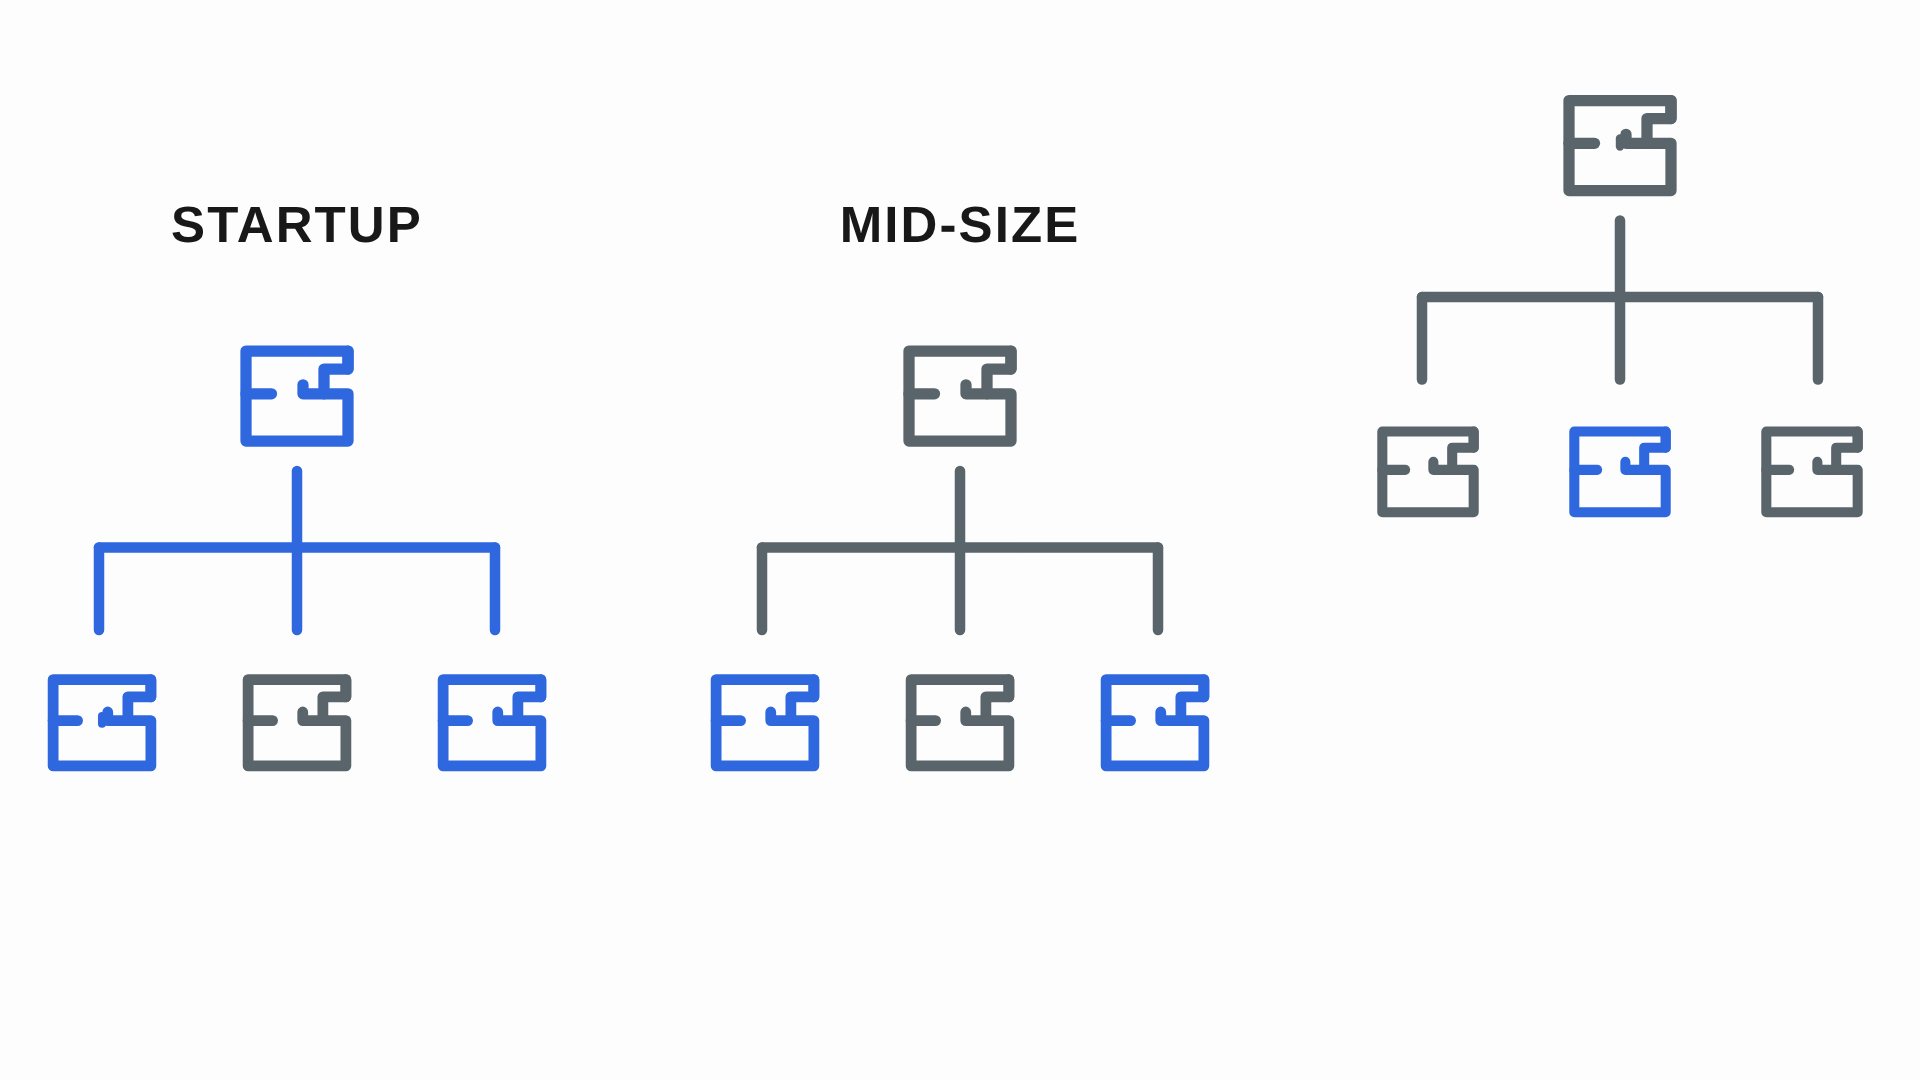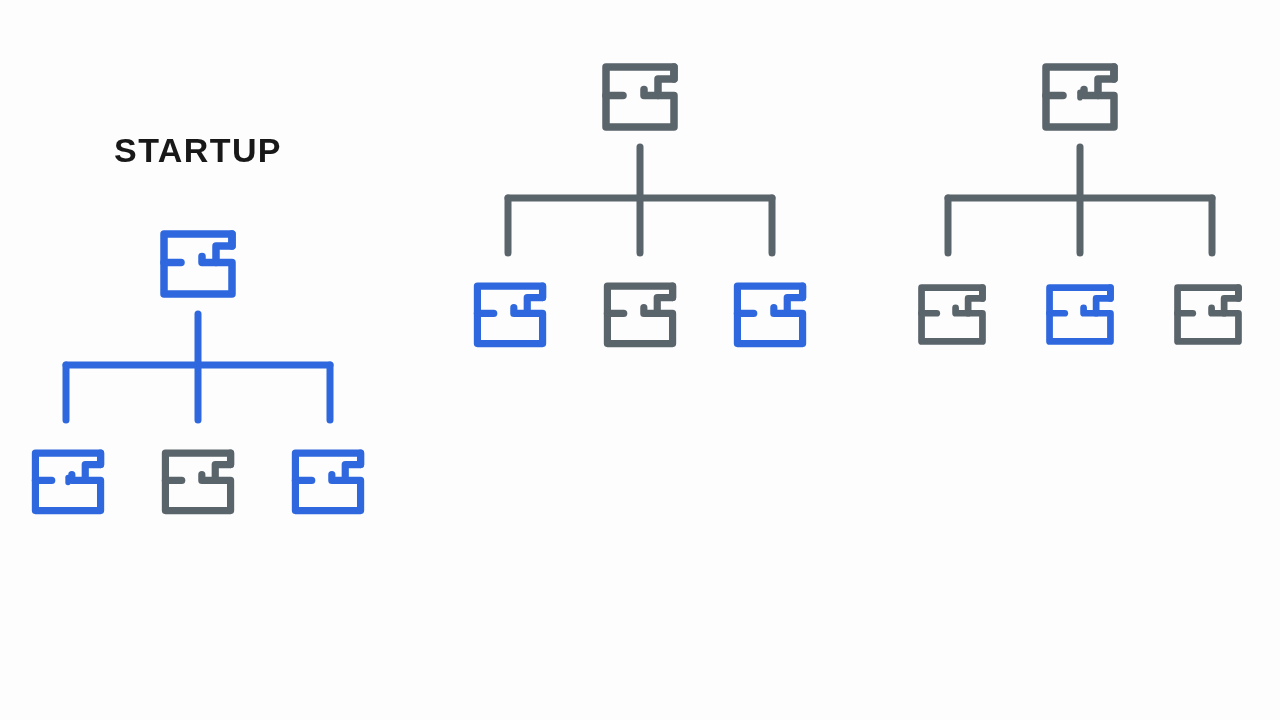--- a/index.html
+++ b/index.html
@@ -163,20 +163,21 @@
                 <path d="M 14 22 L 14 82 L 82 82 L 82 50.5 L 66 50.5 L 66 34 L 82 34 L 82 22 L 14 22 Z"></path>
                 <path d="M 82 22 L 82 34"></path>
                 <path d="M 14 50.5 L 31 50.5"></path>
                 <path d="M 52 44.5 L 52 50.5 L 66 50.5"></path>
               </g>
             </svg></span>
       </div>
     </div>
 
     <div class="org-column col-midsize">
+      <div class="column-title" style="color: rgb(24, 24, 24);">MID-SIZE</div>
 
       <div class="parent-slot">
         <span class="icon-host node-icon"><svg viewBox="0 0 96 96" xmlns="http://www.w3.org/2000/svg" width="100%" height="100%" aria-hidden="true" focusable="false">
               <g fill="none" stroke="#5a646b" stroke-width="7.5" stroke-linecap="round" stroke-linejoin="round">
                 <path d="M 14 22 L 14 82 L 82 82 L 82 50.5 L 66 50.5 L 66 34 L 82 34 L 82 22 L 14 22 Z"></path>
                 <path d="M 82 22 L 82 34"></path>
                 <path d="M 14 50.5 L 31 50.5"></path>
                 <path d="M 52 44.5 L 52 50.5 L 66 50.5"></path>
               </g>
             </svg></span>

